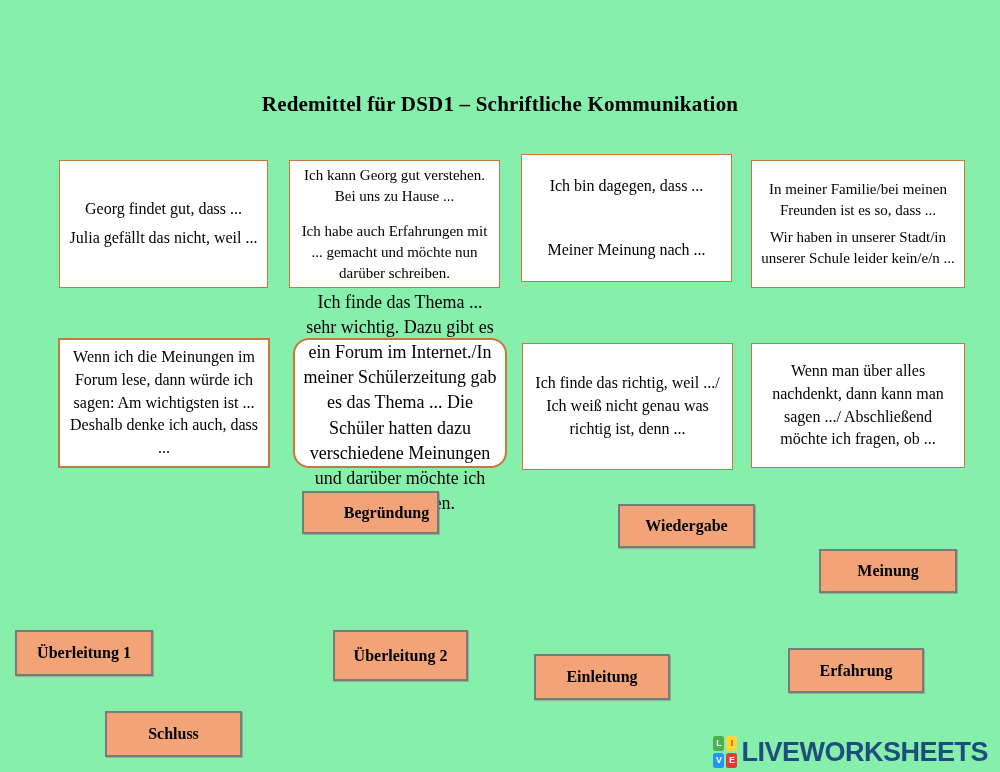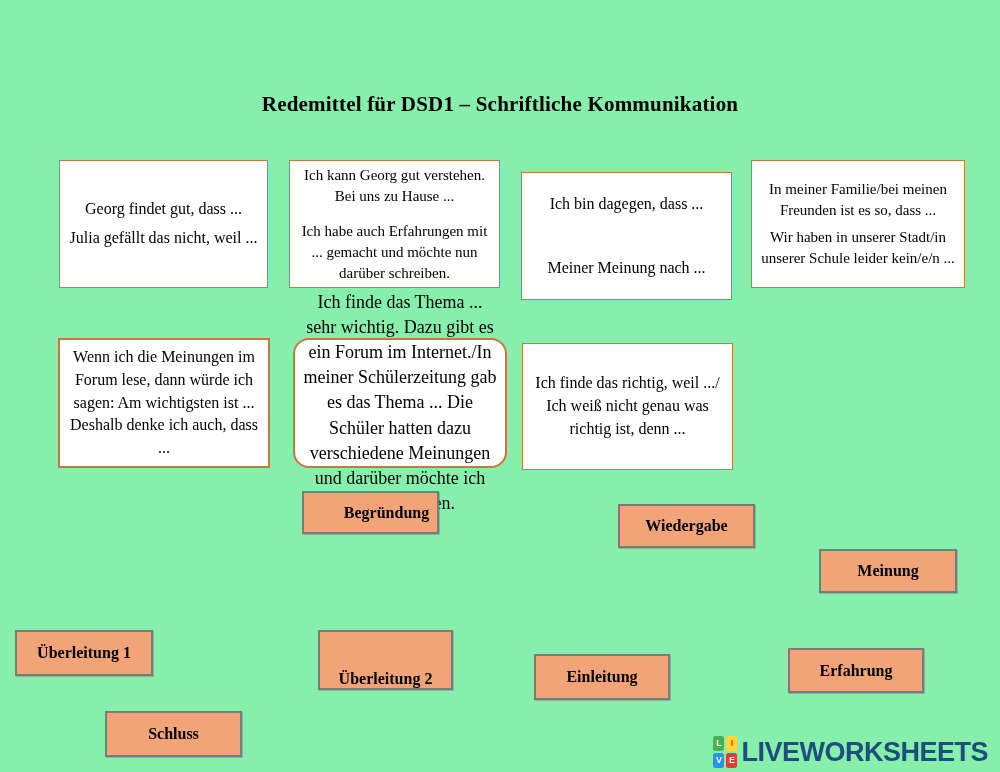--- a/index.html
+++ b/index.html
@@ -27,39 +27,39 @@
     display:flex;flex-direction:column;justify-content:center;
     text-align:center;padding:4px 8px;font-size:16px;line-height:1.42;
   }
   .card p{margin:3px 0;}
   .card.small{font-size:15px;line-height:1.4;}
   .card.smaller{font-size:18px;line-height:1.4;border-radius:16px;}
   .card.thick{border-width:2px;}
 
   .c1{left:59px;top:160px;width:209px;height:128px;}
   .c2{left:289px;top:160px;width:211px;height:128px;gap:8px;}
-  .c3{left:521px;top:172px;width:211px;height:128px;gap:35px;}
+  .c3{left:521px;top:154px;width:211px;height:128px;gap:35px;}
   .c4{left:751px;top:160px;width:214px;height:128px;}
   .c5{left:58px;top:338px;width:212px;height:130px;}
   .c6{left:293px;top:338px;width:214px;height:130px;}
   .c7{left:522px;top:343px;width:211px;height:127px;}
   .c8{left:751px;top:343px;width:214px;height:125px;}
 
   .label{
     position:absolute;background:var(--label-fill);
     border:2px solid var(--label-border);
     box-shadow:1px 1px 0 rgba(123,123,123,0.45);
     display:flex;align-items:center;justify-content:center;
     font-size:16px;font-weight:bold;cursor:move;
   }
   .l-begruendung{left:302px;top:491px;width:137px;height:43px;padding-left:32px;}
   .l-wiedergabe{left:618px;top:504px;width:137px;height:44px;}
   .l-meinung{left:819px;top:549px;width:138px;height:44px;}
   .l-ueberleitung1{left:15px;top:630px;width:138px;height:46px;}
-  .l-ueberleitung2{left:318px;top:630px;width:135px;height:60px;align-items:flex-end;}
+  .l-ueberleitung2{left:333px;top:630px;width:135px;height:51px;}
   .l-einleitung{left:534px;top:654px;width:136px;height:46px;}
   .l-erfahrung{left:788px;top:648px;width:136px;height:45px;}
   .l-schluss{left:105px;top:711px;width:137px;height:46px;}
 
   .logo{
     position:absolute;right:12px;bottom:4px;
     display:flex;align-items:center;gap:2px;
     font-family:"Liberation Sans","DejaVu Sans",sans-serif;
     text-decoration:none;
   }
@@ -111,20 +111,23 @@
   </div>
 
   <div class="card c6 smaller thick">
     <p>Ich finde das Thema ... sehr wichtig. Dazu gibt es ein Forum im Internet./In meiner Schülerzeitung gab es das Thema ... Die Schüler hatten dazu verschiedene Meinungen und darüber möchte ich euch berichten.</p>
   </div>
 
   <div class="card c7">
     <p>Ich finde das richtig, weil .../ Ich weiß nicht genau was richtig ist, denn ...</p>
   </div>
 
+  <div class="card c8">
+    <p>Wenn man über alles nachdenkt, dann kann man sagen .../ Abschließend möchte ich fragen, ob ...</p>
+  </div>
 
   <div class="label l-begruendung">
     <span>Begründung</span>
   </div>
   <div class="label l-wiedergabe">
     <span>Wiedergabe</span>
   </div>
   <div class="label l-meinung">
     <span>Meinung</span>
   </div>

